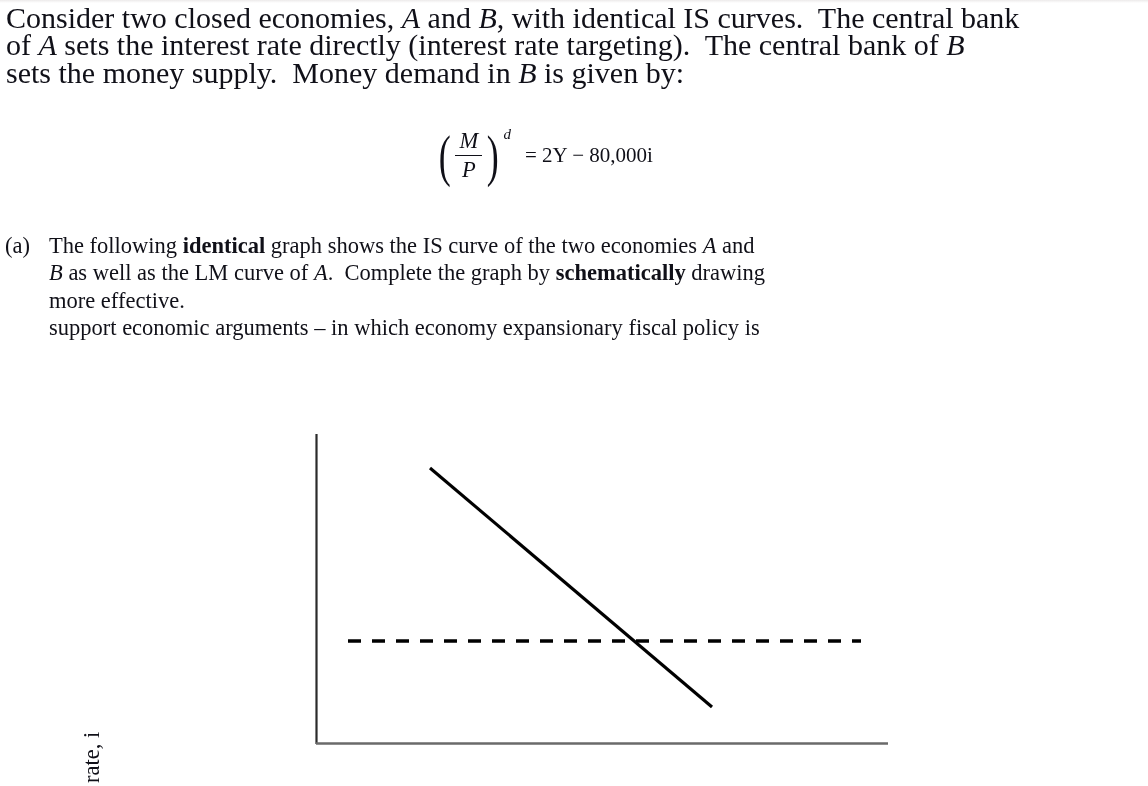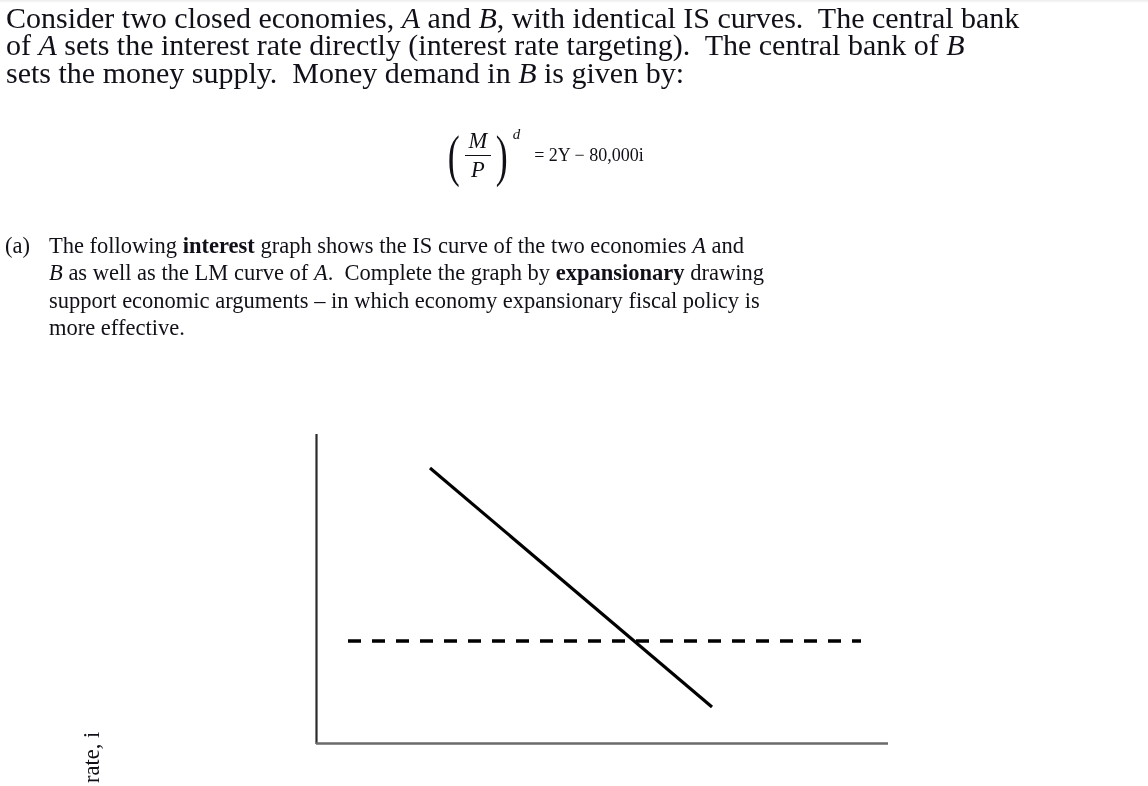--- a/index.html
+++ b/index.html
@@ -70,21 +70,21 @@
   .frac .num { padding: 0 4px 1px 4px; }
   .frac .bar { width: 100%; height: 1.3px; background: #101018; }
   .frac .den { padding: 1px 4px 0 4px; }
   .sup-d {
     font-style: italic;
     font-size: 15px;
     align-self: flex-start;
     margin-top: -2px;
     margin-left: 1px;
   }
-  .eq-rhs { margin-left: 14px; white-space: nowrap; font-size: 18px; }
+  .eq-rhs { margin-left: 14px; white-space: nowrap; font-size: 21px; }
 
   .qa {
     position: absolute;
     left: 5px;
     top: 232px;
     width: 1091px;
     font-size: 22.5px;
     line-height: 27.3px;
   }
   .qa-label {
@@ -144,24 +144,24 @@
     </span>
     <span class="paren">)</span>
     <span class="sup-d">d</span>
     <span class="eq-rhs">= 2Y − 80,000i</span>
   </span>
 </div>
 
 <div class="qa">
   <span class="qa-label">(a)</span>
   <div class="qa-body">
-    <span class="ln">The following <b>interest</b> graph shows the IS curve of the two economies <i>A</i> and</span>
-    <span class="ln"><i>B</i> as well as the LM curve of <i>A</i>.&nbsp; Complete the graph by <b>expansionary</b> drawing</span>
+    <span class="ln">The following <b>identical</b> graph shows the IS curve of the two economies <i>A</i> and</span>
+    <span class="ln"><i>B</i> as well as the LM curve of <i>A</i>.&nbsp; Complete the graph by <b>schematically</b> drawing</span>
+    <span class="ln last">more effective.</span>
     <span class="ln">support economic arguments – in which economy expansionary fiscal policy is</span>
-    <span class="ln last">more effective.</span>
   </div>
 </div>
 
 <div class="figure">
   <svg class="plot" width="1148" height="386" viewBox="0 400 1148 386">
 
     <line x1="316.5" y1="434" x2="316.5" y2="744" stroke="#2b2b2b" stroke-width="2.2"></line>
 
     <line x1="316" y1="743.5" x2="888" y2="743.5" stroke="#6a6a6a" stroke-width="2.6"></line>
 

